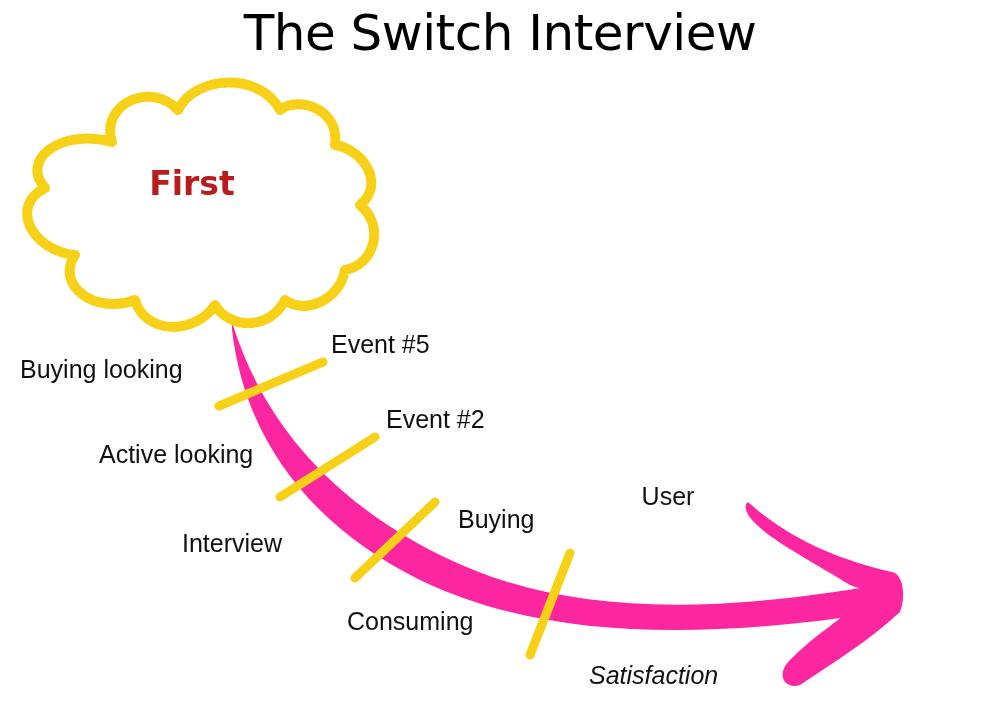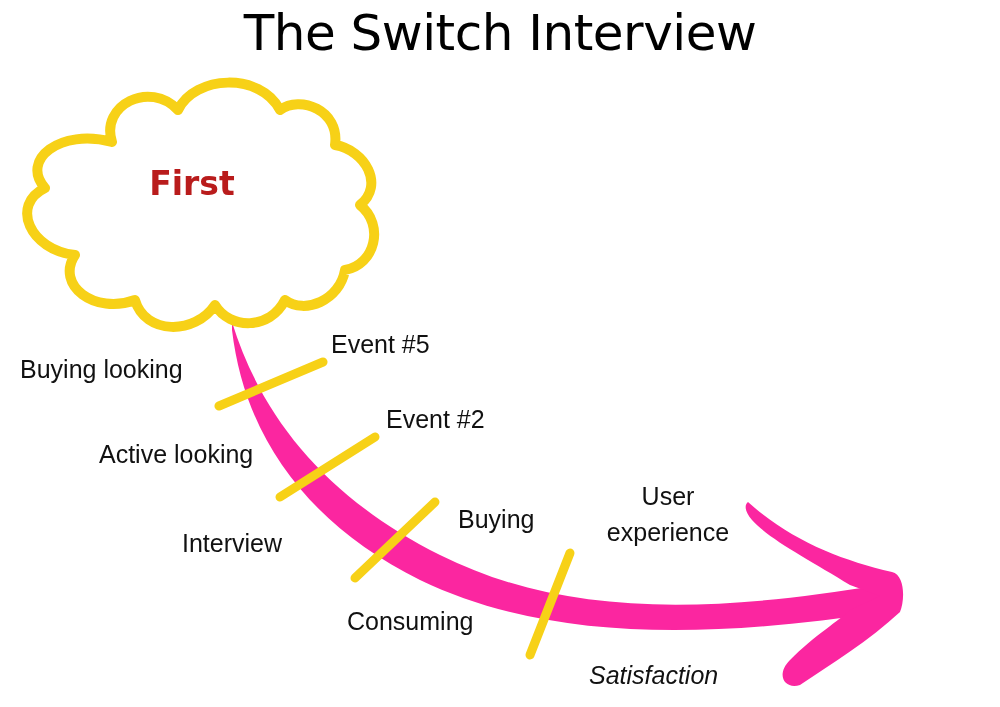--- a/index.html
+++ b/index.html
@@ -75,14 +75,13 @@
 <div class="lbl" style="left:80px; top:439px;margin-left:19px;">Active looking</div>
 <div class="lbl" style="left:182px; top:528px;">Interview</div>
 <div class="lbl" style="left:347px; top:606px;">Consuming</div>
 <div class="lbl" style="left:589px; top:660px;font-style:italic;">Satisfaction</div>
 
 <div class="lbl" style="left:331px; top:329px;">Event #5</div>
 <div class="lbl" style="left:386px; top:404px;">Event #2</div>
 <div class="lbl" style="left:458px; top:471px;margin-top:33px;">Buying</div>
 <div class="lbl lbl-center" style="left:598px; top:481px; width:140px;">
   <div>User</div>
-  <div style="margin-top:6px;">experience</div>
 </div>
 
 </body></html>

